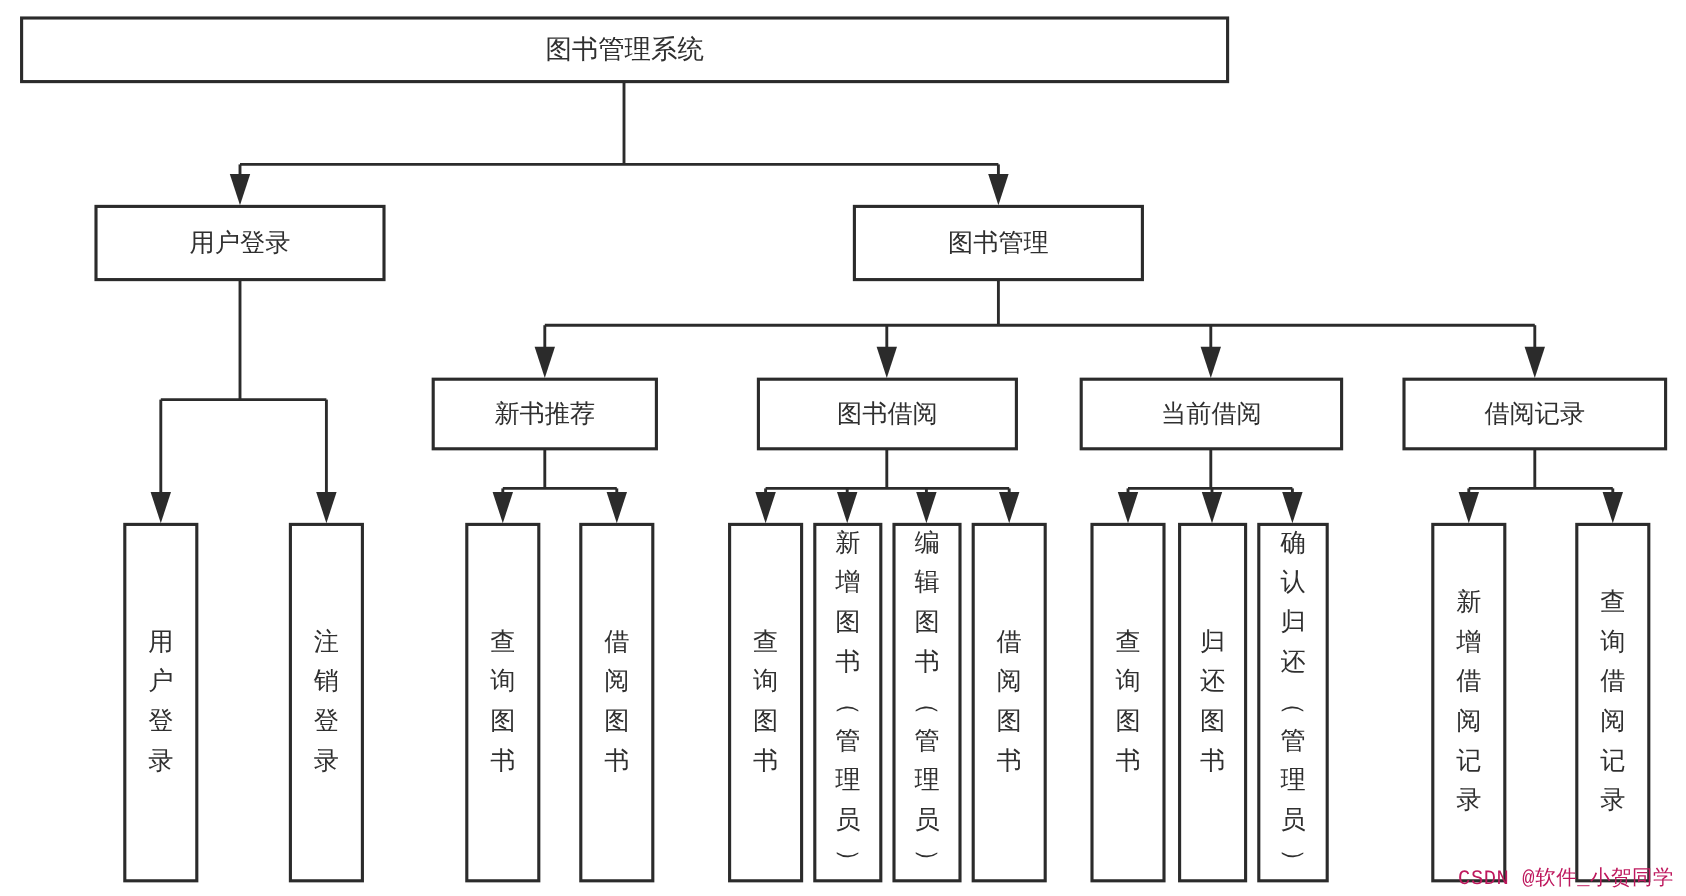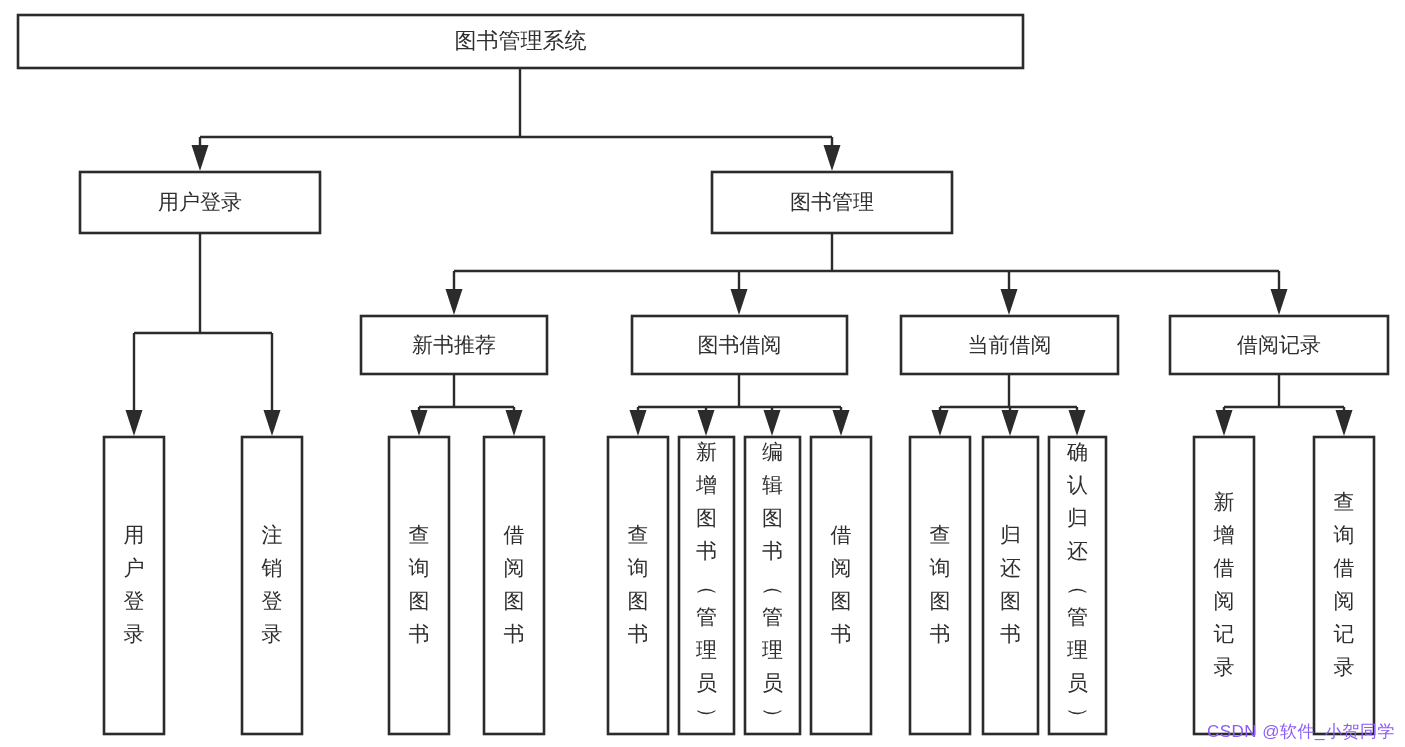--- a/index.html
+++ b/index.html
@@ -60,23 +60,23 @@
     stroke-linecap: butt;
   }
   .arrow-head {
     fill: #2b2b2b;
     stroke: none;
   }
   .watermark {
     position: absolute;
     right: 10px;
     bottom: 4px;
-    color: #8b5cf6;
+    color: #be185d;
     font-size: 17px;
-    font-family: Liberation Sans, sans-serif;
+    font-family: Liberation Mono, monospace;
     letter-spacing: 0.5px;
     user-select: none;
     pointer-events: none;
     white-space: nowrap;
   }
 </style>
 </head>
 <body>
 
 <div id="diagram-root">

